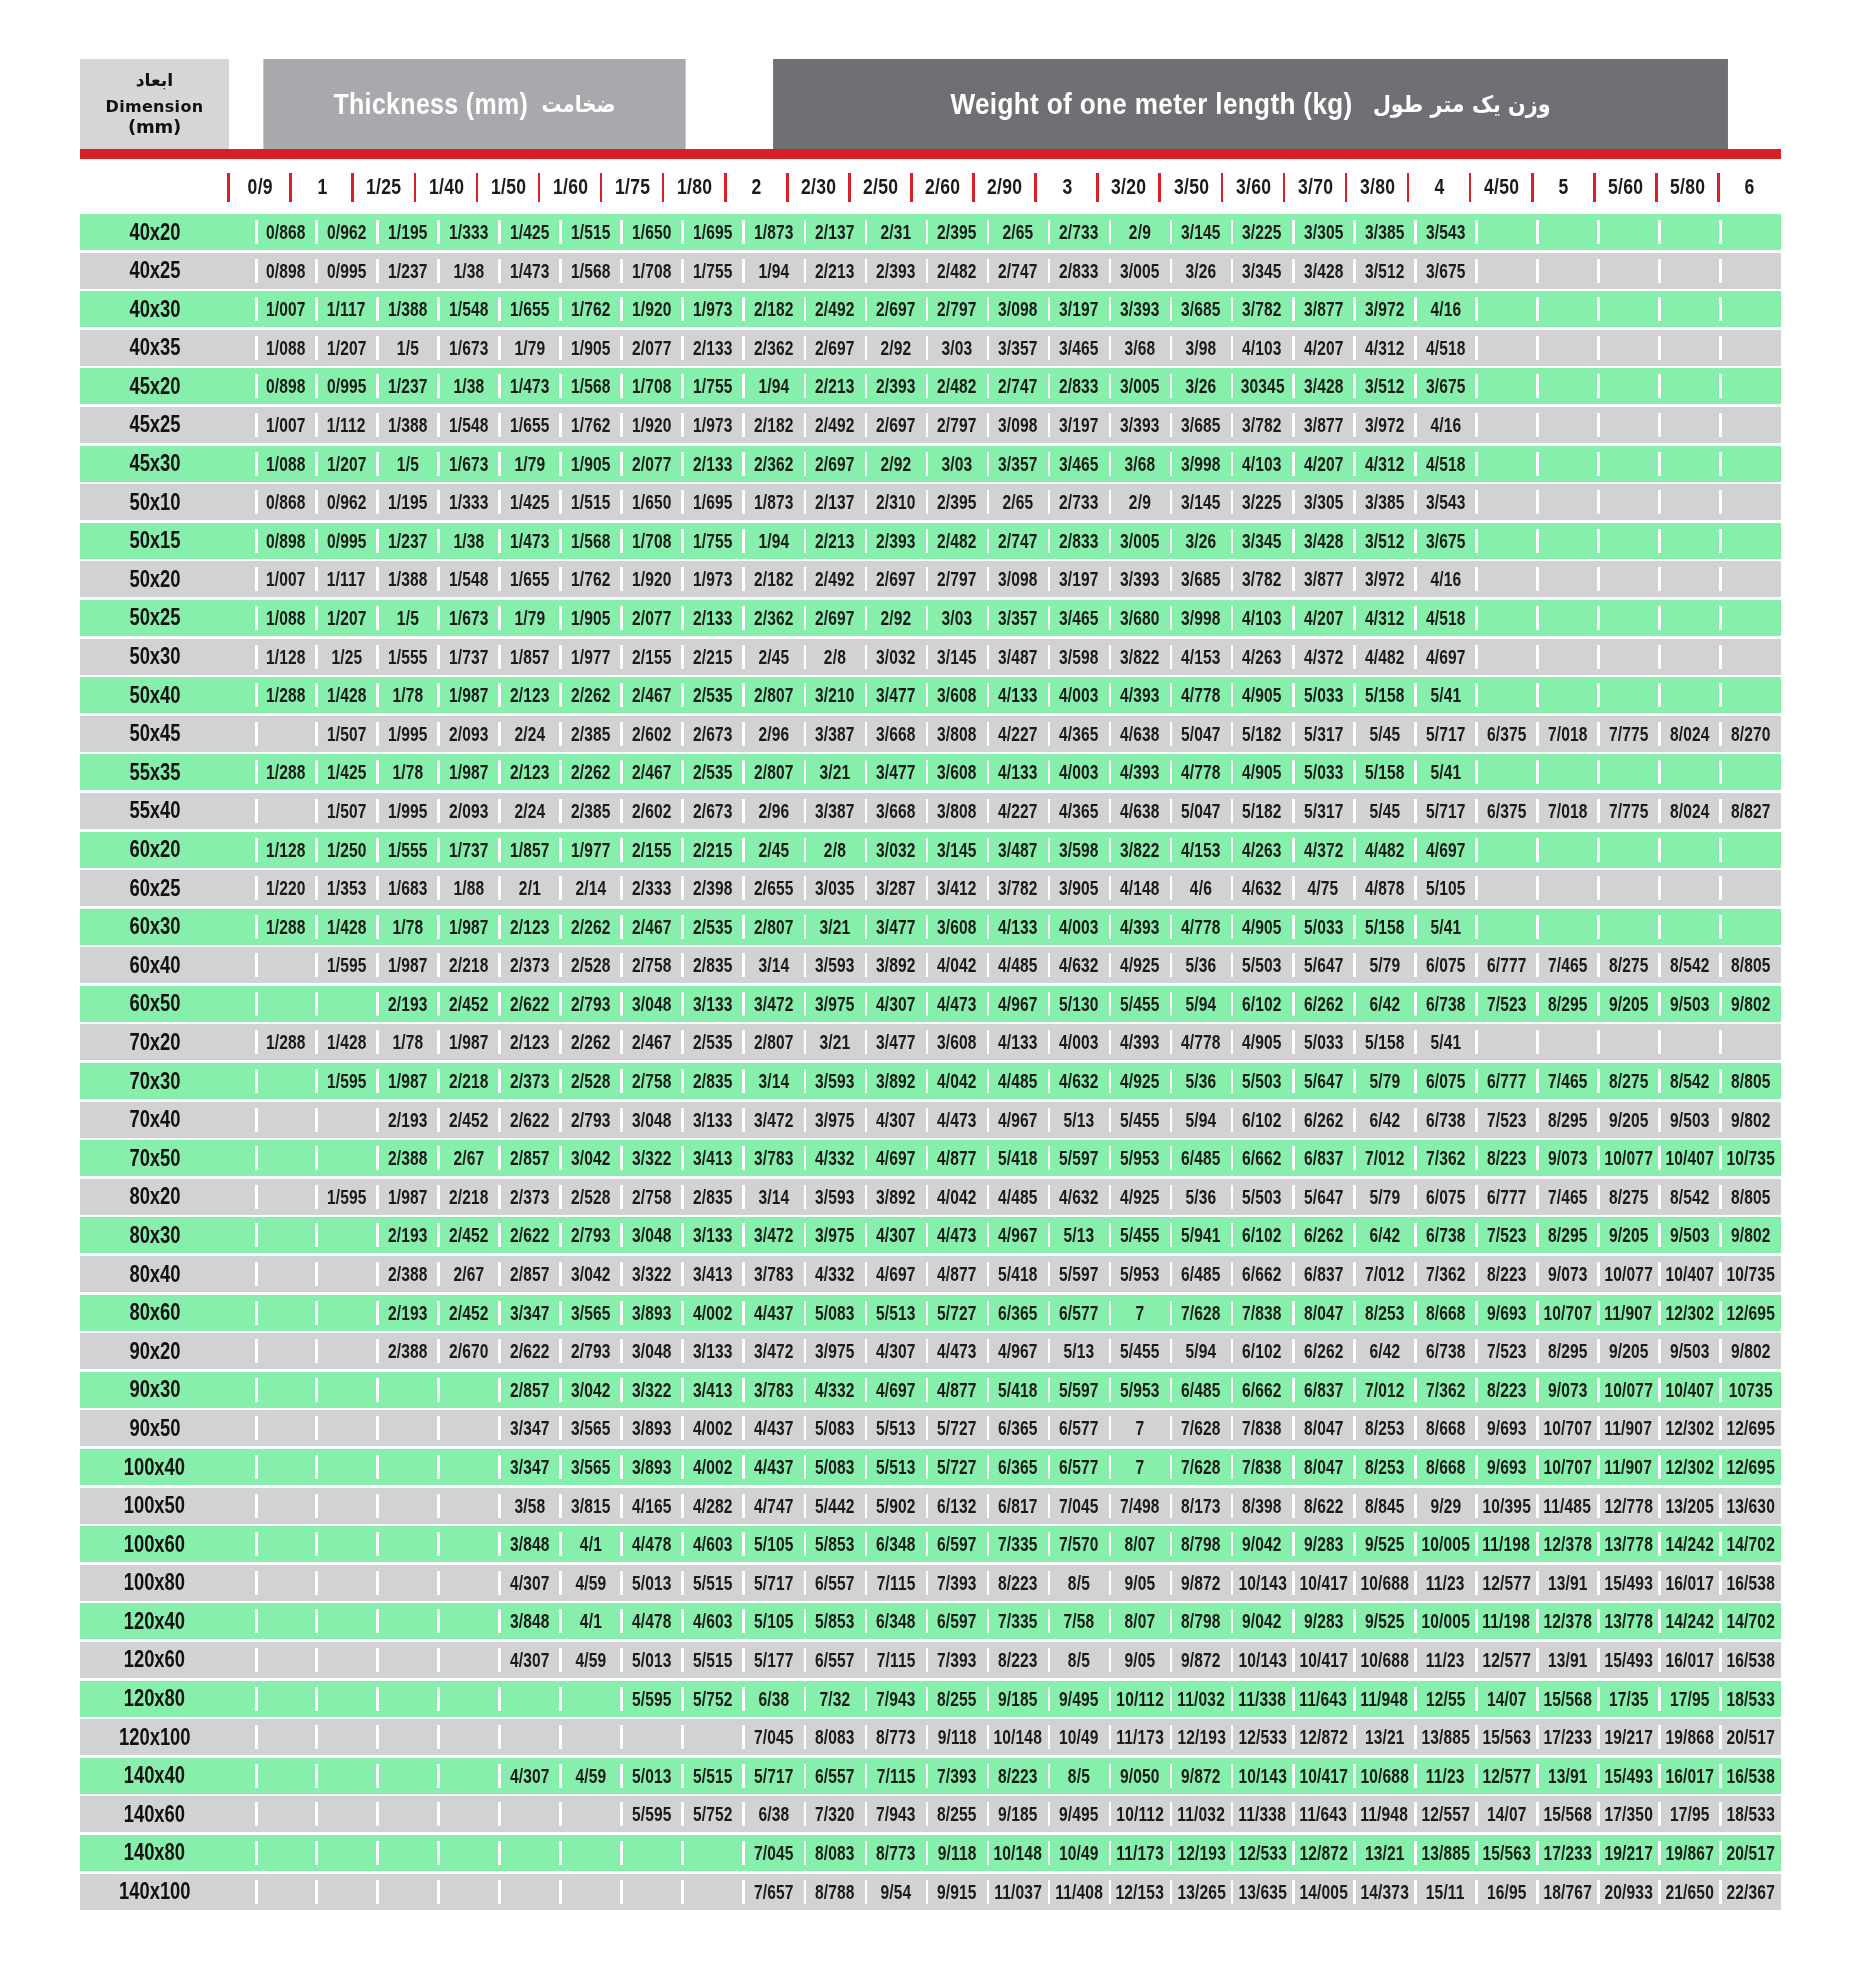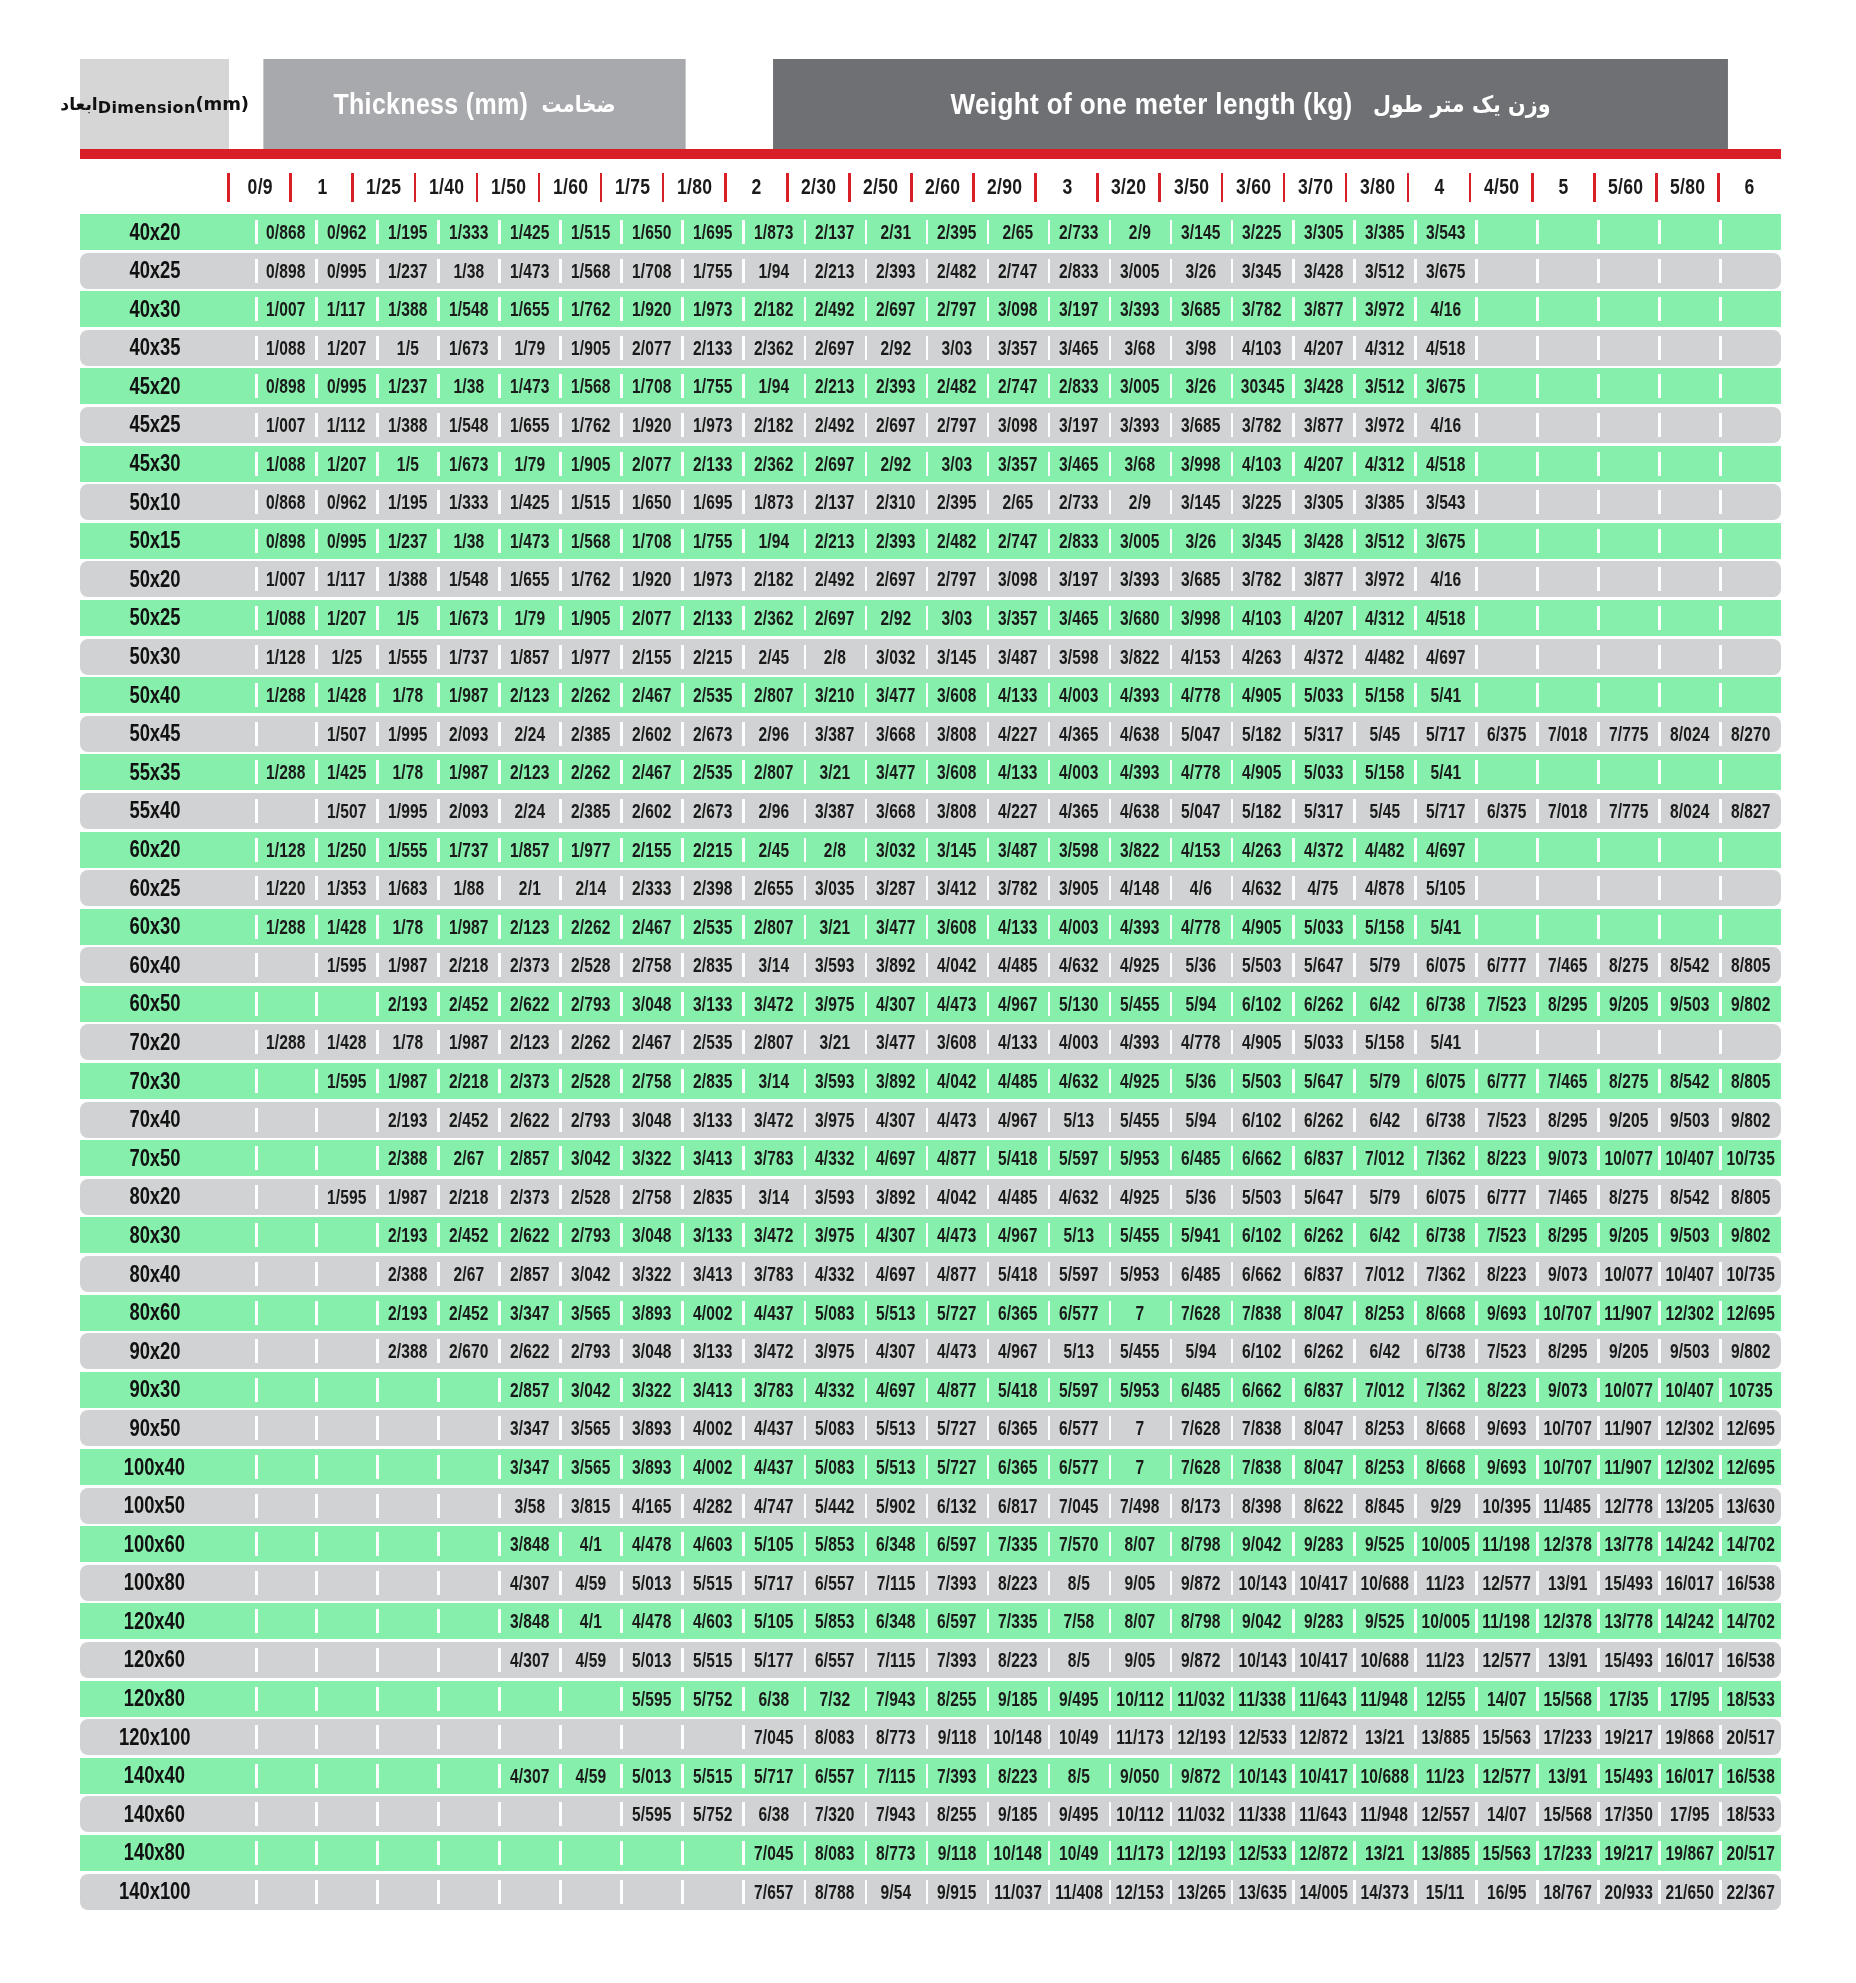--- a/index.html
+++ b/index.html
@@ -36,20 +36,21 @@
     display: flex;
     width: 100%;
     height: 90px;
   }
   .hdr-dim {
     width: 149px;
     flex: 0 0 149px;
     background: #d6d6d6;
     color: #111111;
     display: flex;
+    flex-direction: column;
     align-items: center;
     justify-content: center;
     line-height: 1.16;
     font-size: 19px;
     font-weight: 700;
     font-family: "DejaVu Sans", sans-serif;
     letter-spacing: -0.2px;
   }
   .hdr-dim .fa {
     font-size: 17.3px;
@@ -168,21 +169,21 @@
     top: 214px;
     width: 1701px;
   }
   .row {
     display: flex;
     height: 36px;
     margin-bottom: 2.6px;
     align-items: stretch;
   }
   .row.odd  { background: #86efac; }
-  .row.even { background: #d1d2d3; border-radius: 8px; }
+  .row.even { background: #d1d2d3; }
 
   .rowlabel {
     flex: 0 0 149px;
     width: 149px;
     display: flex;
     align-items: center;
     justify-content: center;
     font-size: 23px;
     font-weight: 700;
     color: #111111;

